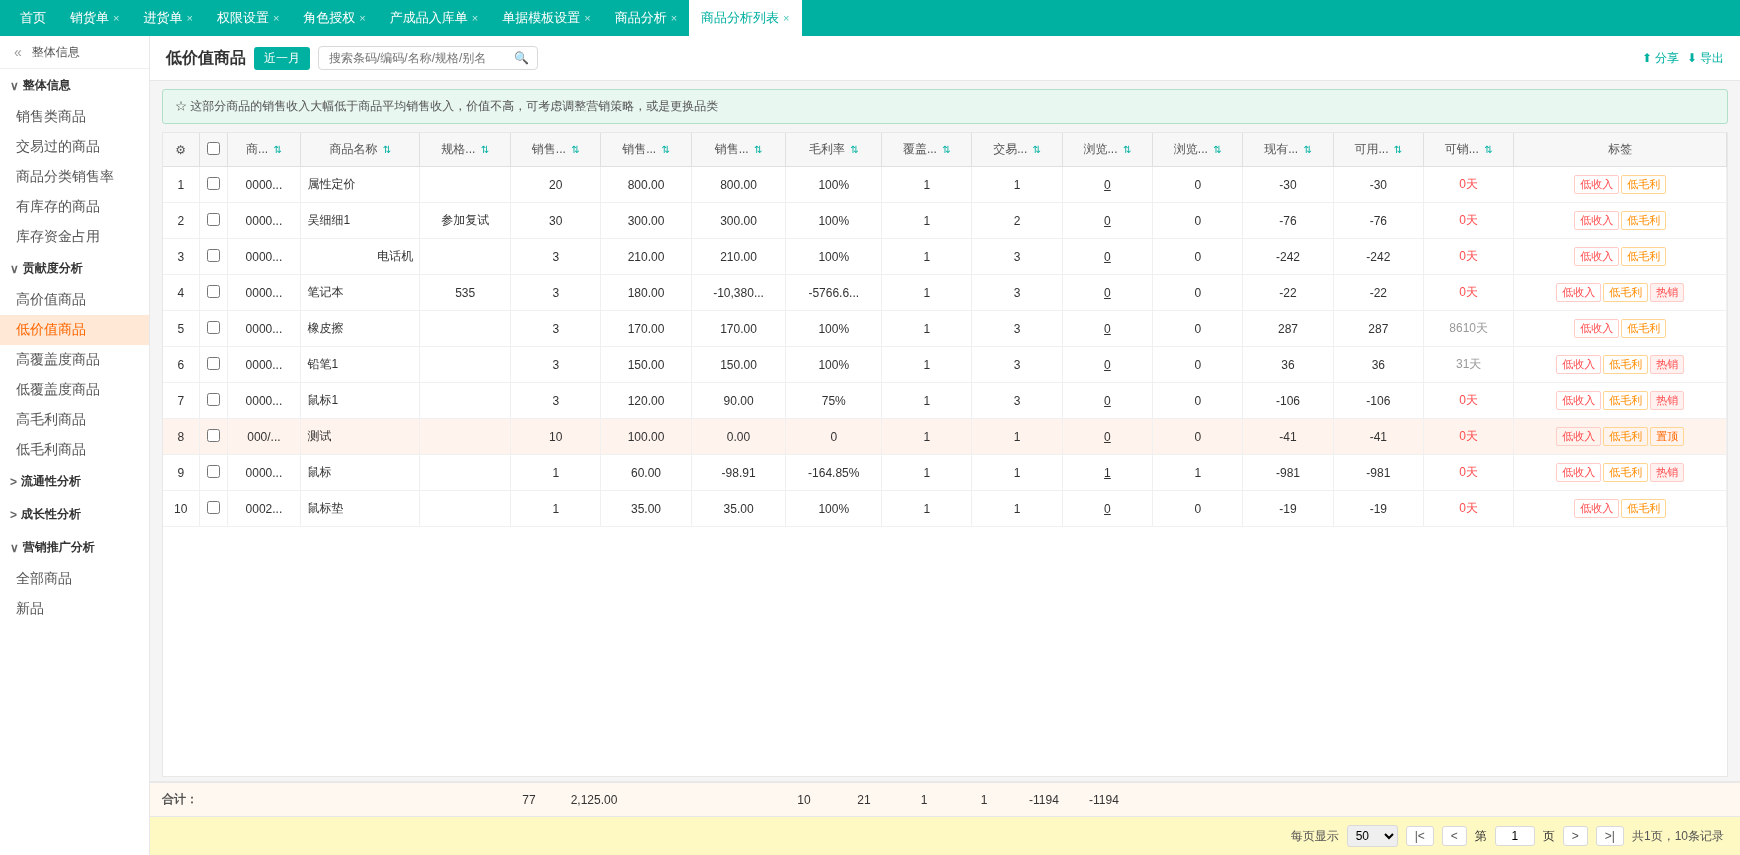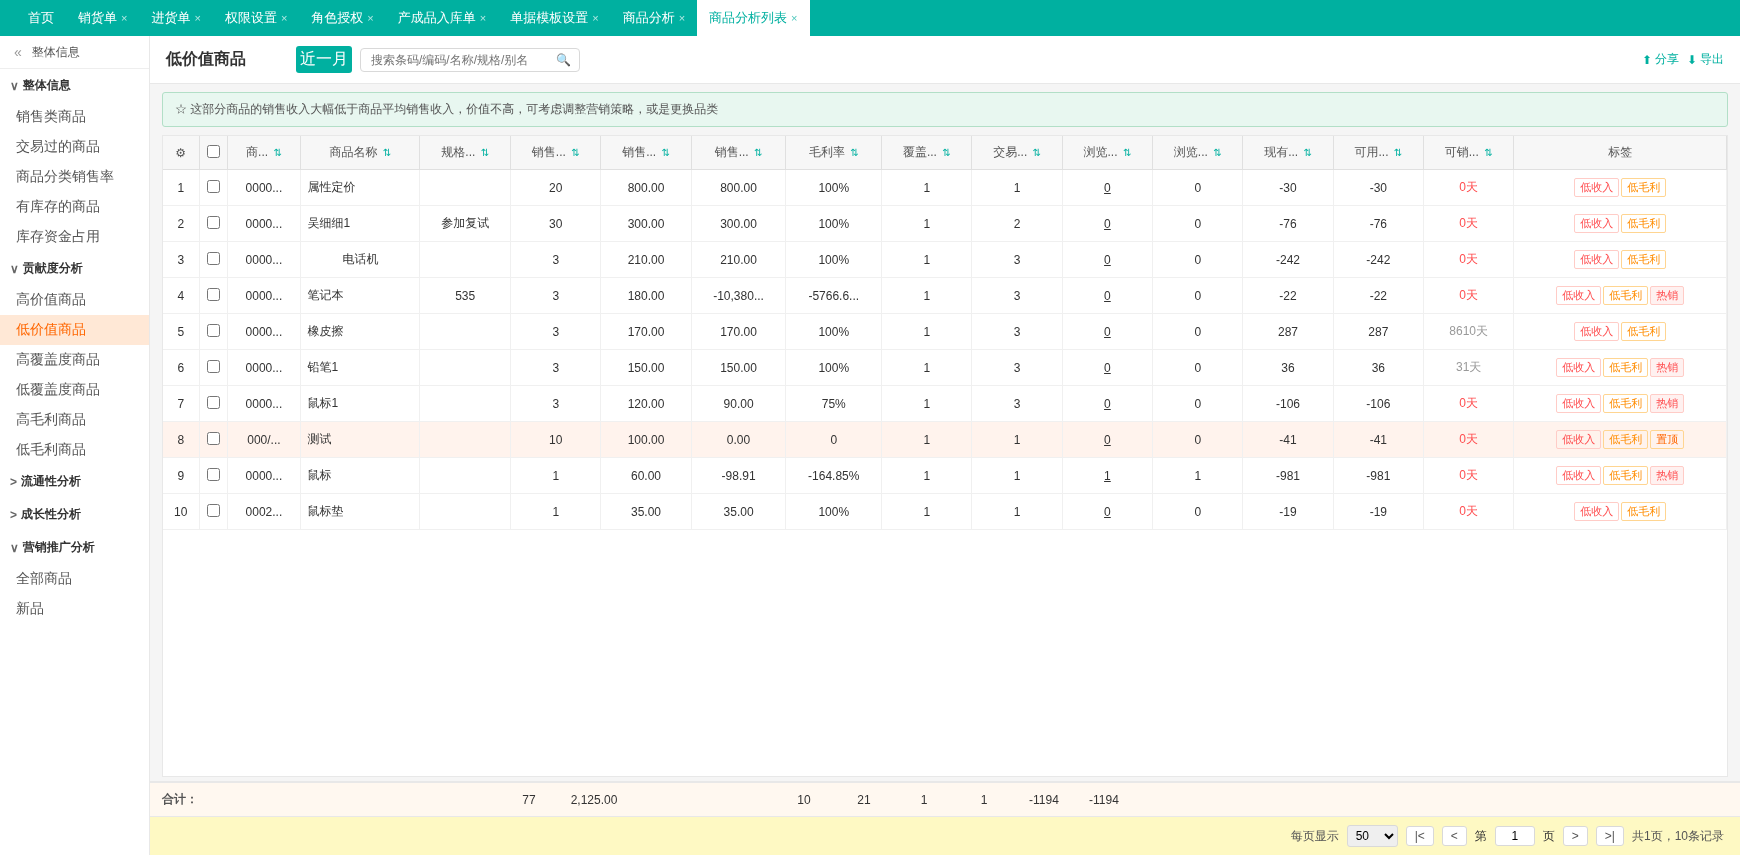--- a/index.html
+++ b/index.html
@@ -4,21 +4,21 @@
   <style>
     * { box-sizing: border-box; margin: 0; padding: 0; }
     body { font-family: 'Microsoft YaHei', Arial, sans-serif; font-size: 12px; background: #f5f5f5; color: #333; }
     
     
     .top-nav {
       background: #00b0a0;
       display: flex;
       align-items: center;
       height: 36px;
-      padding: 0 16px;
+      padding: 0 8px;
       gap: 0;
     }
     .nav-item {
       color: #fff;
       padding: 0 12px;
       height: 36px;
       display: flex;
       align-items: center;
       cursor: pointer;
       white-space: nowrap;
@@ -80,25 +80,24 @@
     }
     .page-title {
       font-size: 16px;
       font-weight: bold;
       color: #333;
     }
     .time-filter-btn {
       background: #00b0a0;
       color: #fff;
       border: none;
-      padding: 3px 4px;
+      padding: 3px 10px;
       border-radius: 3px;
-      font-size: 16px;
+      font-size: 12px;
       cursor: pointer;
-      margin-left: 42px;
     }
     .search-box {
       border: 1px solid #d9d9d9;
       border-radius: 4px;
       padding: 4px 10px;
       font-size: 12px;
       width: 220px;
       outline: none;
     }
     .search-icon { color: #00b0a0; cursor: pointer; margin-left: -24px; }
@@ -406,21 +405,21 @@
     <td>0</td>
     <td>-76</td>
     <td>-76</td>
     <td><span class="days-text">0天</span></td>
     <td><span class="tag tag-red">低收入</span><span class="tag tag-orange">低毛利</span></td>
   </tr>
             <tr>
     <td>3</td>
     <td><input type="checkbox" style=""></td>
     <td>0000...</td>
-    <td style="text-align:center;">电话机</td>
+    <td style="text-align:right;">电话机</td>
     <td></td>
     <td>3</td>
     <td>210.00</td>
     <td>210.00</td>
     <td>100%</td>
     <td>1</td>
     <td>3</td>
     <td><span class="underline-link">0</span></td>
     <td>0</td>
     <td>-242</td>

